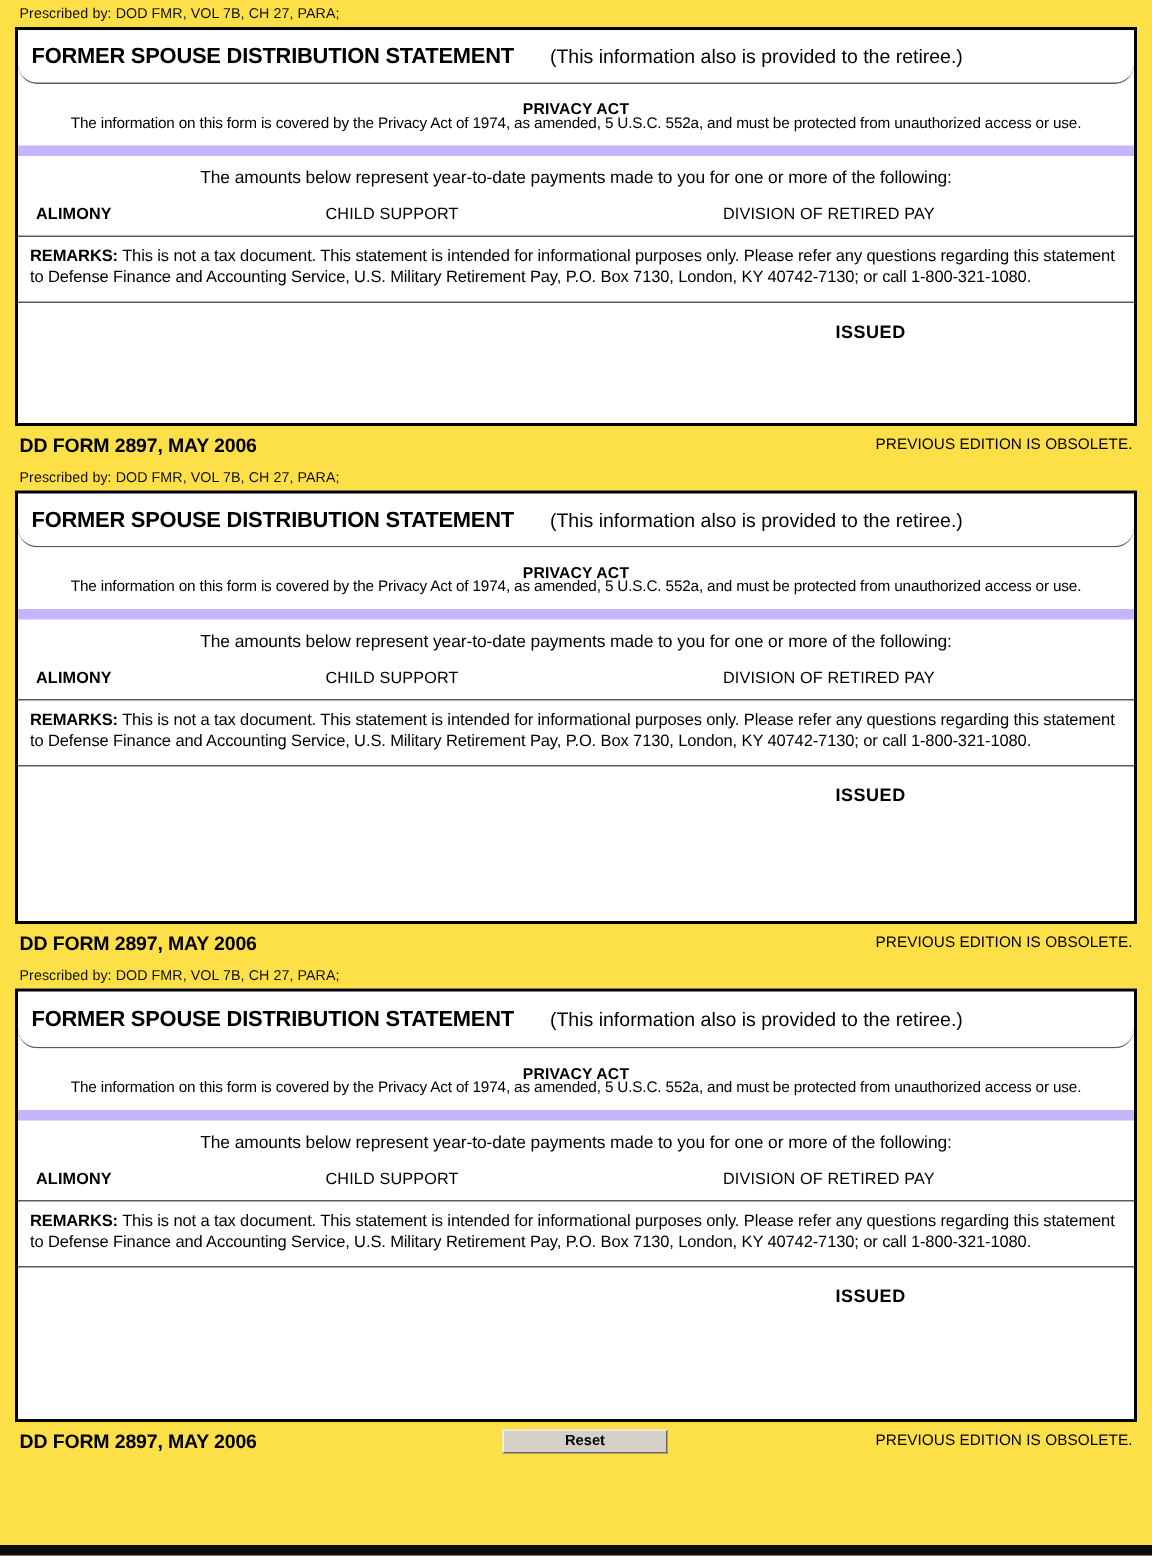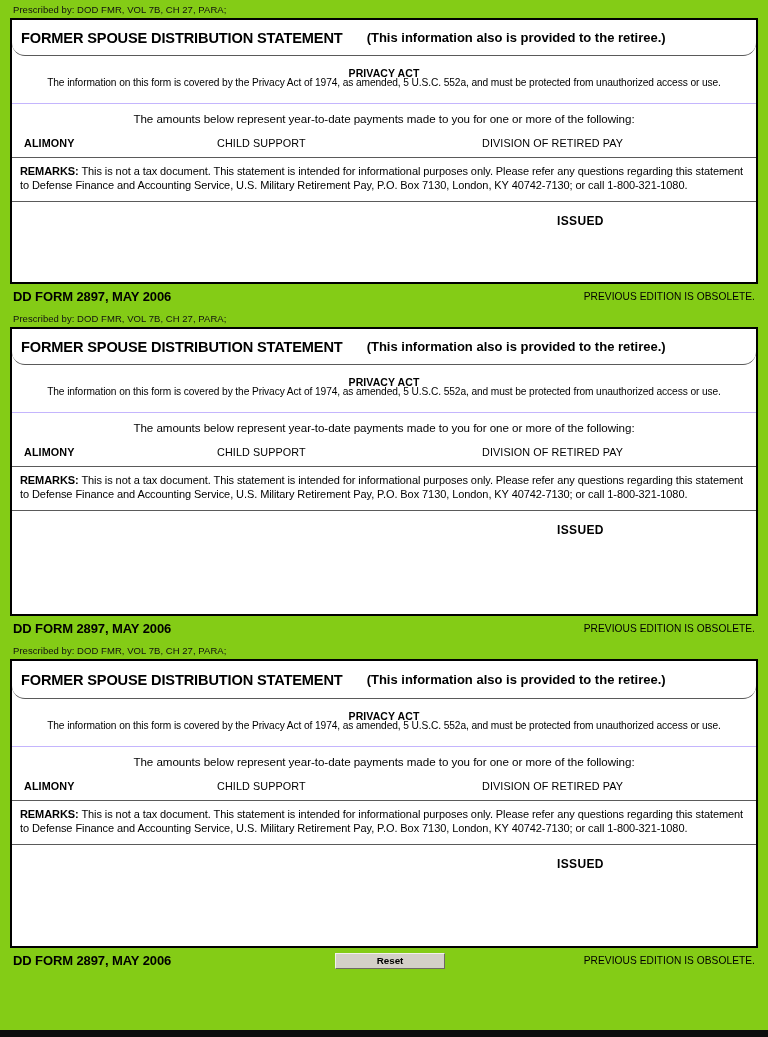--- a/index.html
+++ b/index.html
@@ -15,21 +15,21 @@
     font-family: "Liberation Sans", sans-serif;
     color: #000000;
     overflow: hidden;
   }
 
   .page {
     width: 768px;
     height: 1037px;
     position: relative;
     padding: 0;
-    background: #84cc16;
+    background: #fde047;
   }
 
   
   .form-block {
     position: relative;
     margin: 0 10px 0 10px;
   }
 
   .prescribed-line {
     font-size: 9.5px;
@@ -55,28 +55,28 @@
     border-radius: 13px;
   }
   .title-main {
     font-size: 14.6px;
     font-weight: bold;
     letter-spacing: -0.15px;
     white-space: nowrap;
   }
   .title-note {
     font-size: 13px;
-    font-weight: bold;
+    font-weight: normal;
     margin-left: 24px;
     white-space: nowrap;
   }
 
   
   .row-privacy {
-    border-bottom: 1px solid #c4b5fd;
+    border-bottom: 7px solid #c4b5fd;
     height: 48px;
     position: relative;
   }
   .privacy-heading {
     position: absolute;
     top: 11px;
     left: 0;
     right: 0;
     text-align: center;
     font-size: 10.5px;

